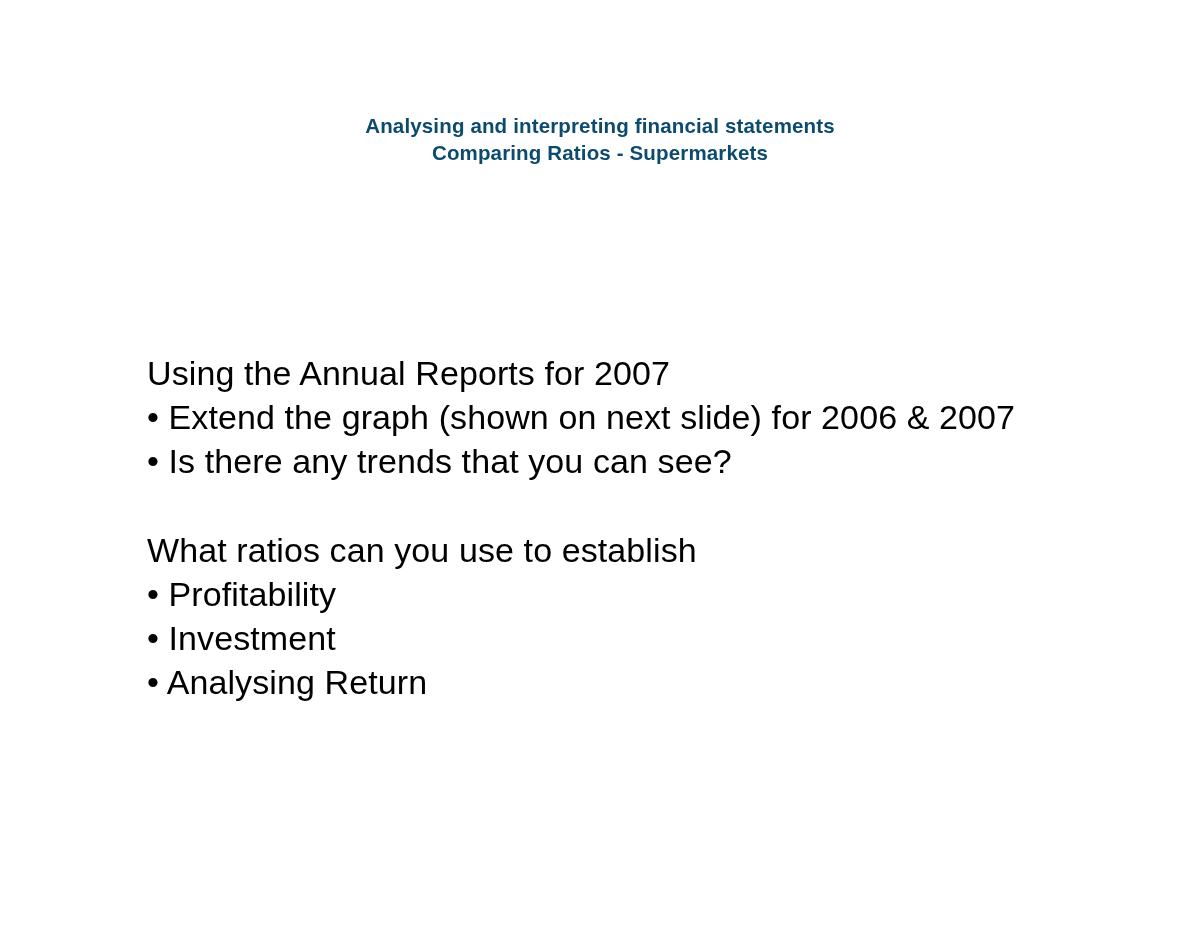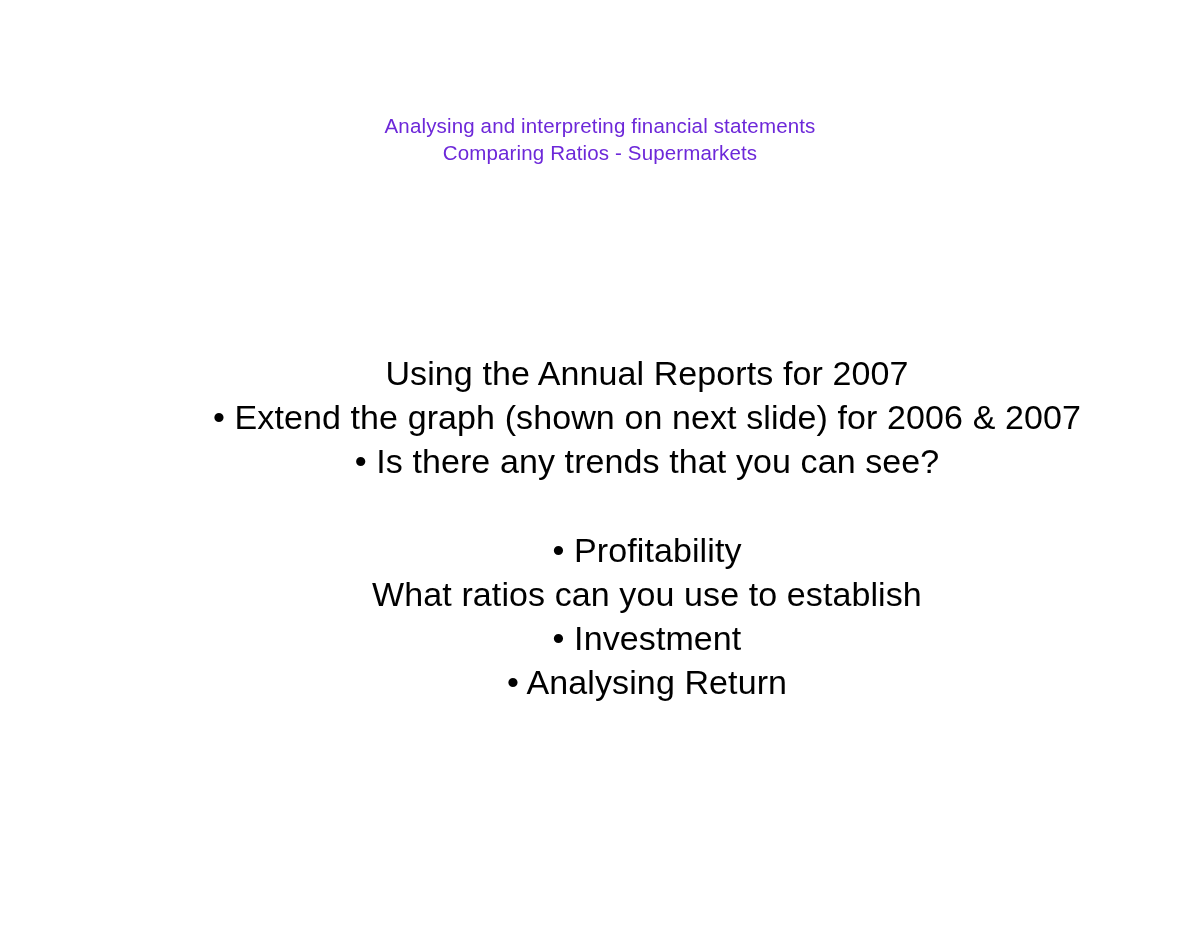--- a/index.html
+++ b/index.html
@@ -24,24 +24,24 @@
     position: absolute;
     top: 112px;
     left: 0;
     width: 1200px;
     text-align: center;
   }
 
   .slide-title,
   .slide-subtitle {
     font-family: "Liberation Sans", sans-serif;
-    font-weight: normal;
+    font-weight: bold;
     font-size: 20.5px;
     line-height: 27px;
-    color: #6d28d9;
+    color: #0c4a6e;
     letter-spacing: 0.15px;
     white-space: pre;
     margin: 0;
   }
 
   .slide-subtitle {
   }
 
   
   .body-block {
@@ -53,21 +53,20 @@
 
   .body-line {
     font-family: "Liberation Sans", sans-serif;
     font-weight: normal;
     font-size: 34px;
     line-height: 44.2px;
     color: #000000;
     white-space: pre;
     margin: 0;
     letter-spacing: 0.1px;
-    text-align: center;
   }
 
   .body-line.spacer {
     visibility: hidden;
   }
 </style>
 </head>
 <body>
 
 <div class="slide">
@@ -80,23 +79,23 @@
   <div class="body-block">
 
     <div class="body-line">Using the Annual Reports for 2007</div>
 
     <div class="body-line">• Extend the graph (shown on next slide) for 2006 &amp; 2007</div>
 
     <div class="body-line">• Is there any trends that you can see?</div>
 
     <div class="body-line spacer"> </div>
 
+    <div class="body-line">What ratios can you use to establish</div>
+
     <div class="body-line">• Profitability</div>
-
-    <div class="body-line">What ratios can you use to establish</div>
 
     <div class="body-line">• Investment</div>
 
     <div class="body-line">• Analysing Return</div>
 
   </div>
 
 </div>
 
 </body></html>

